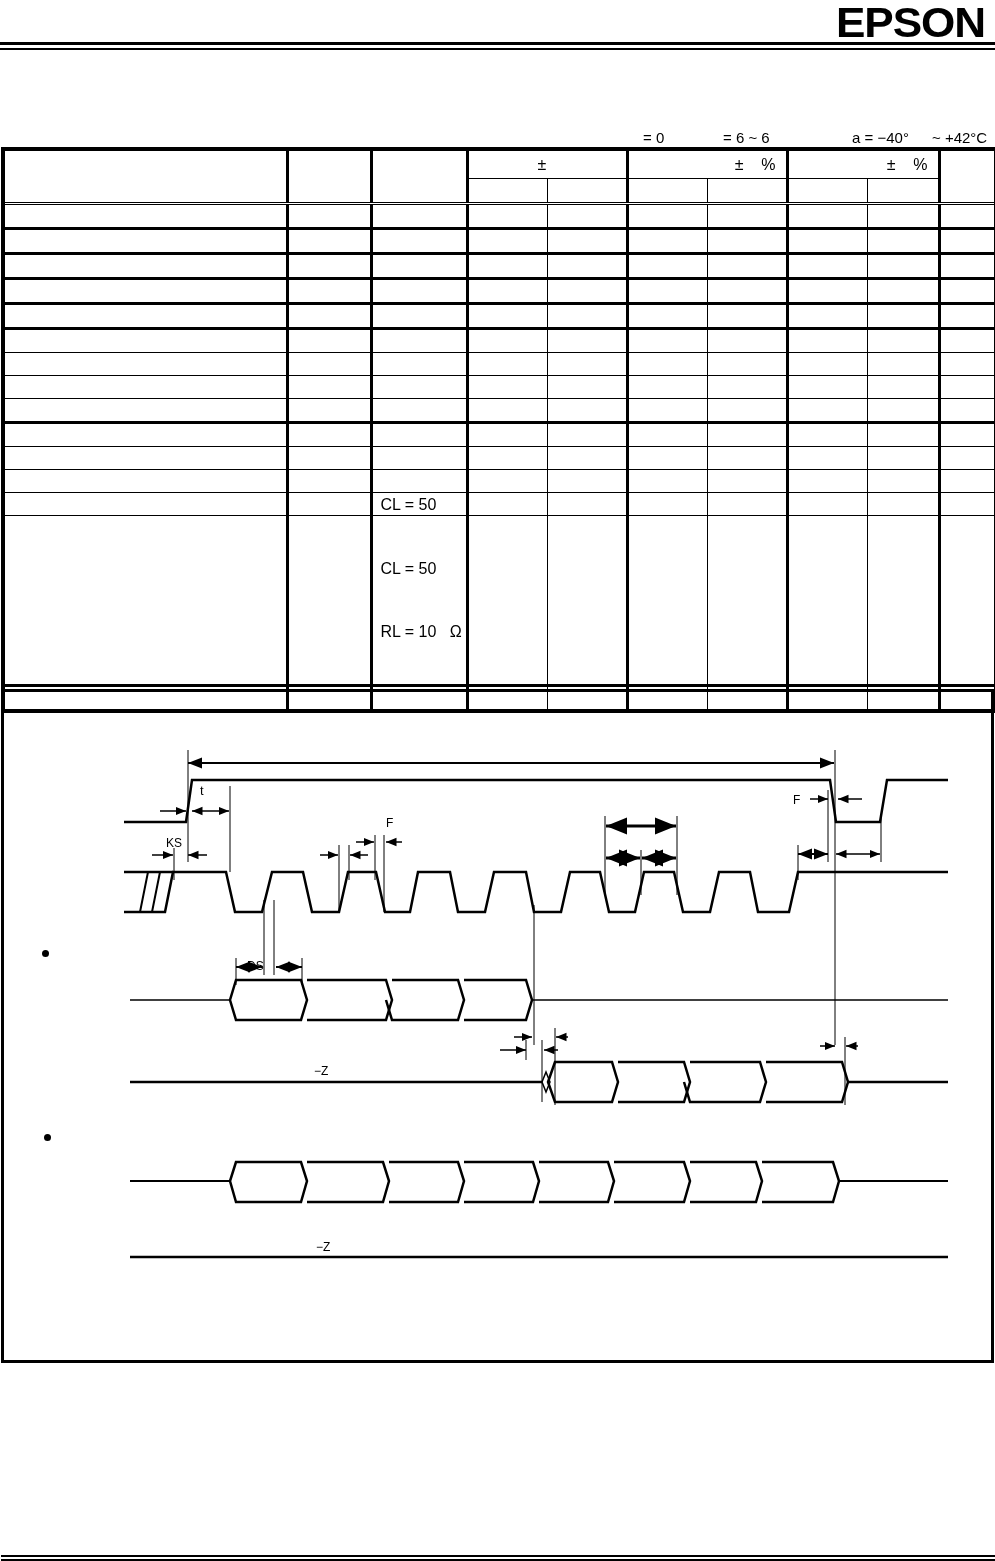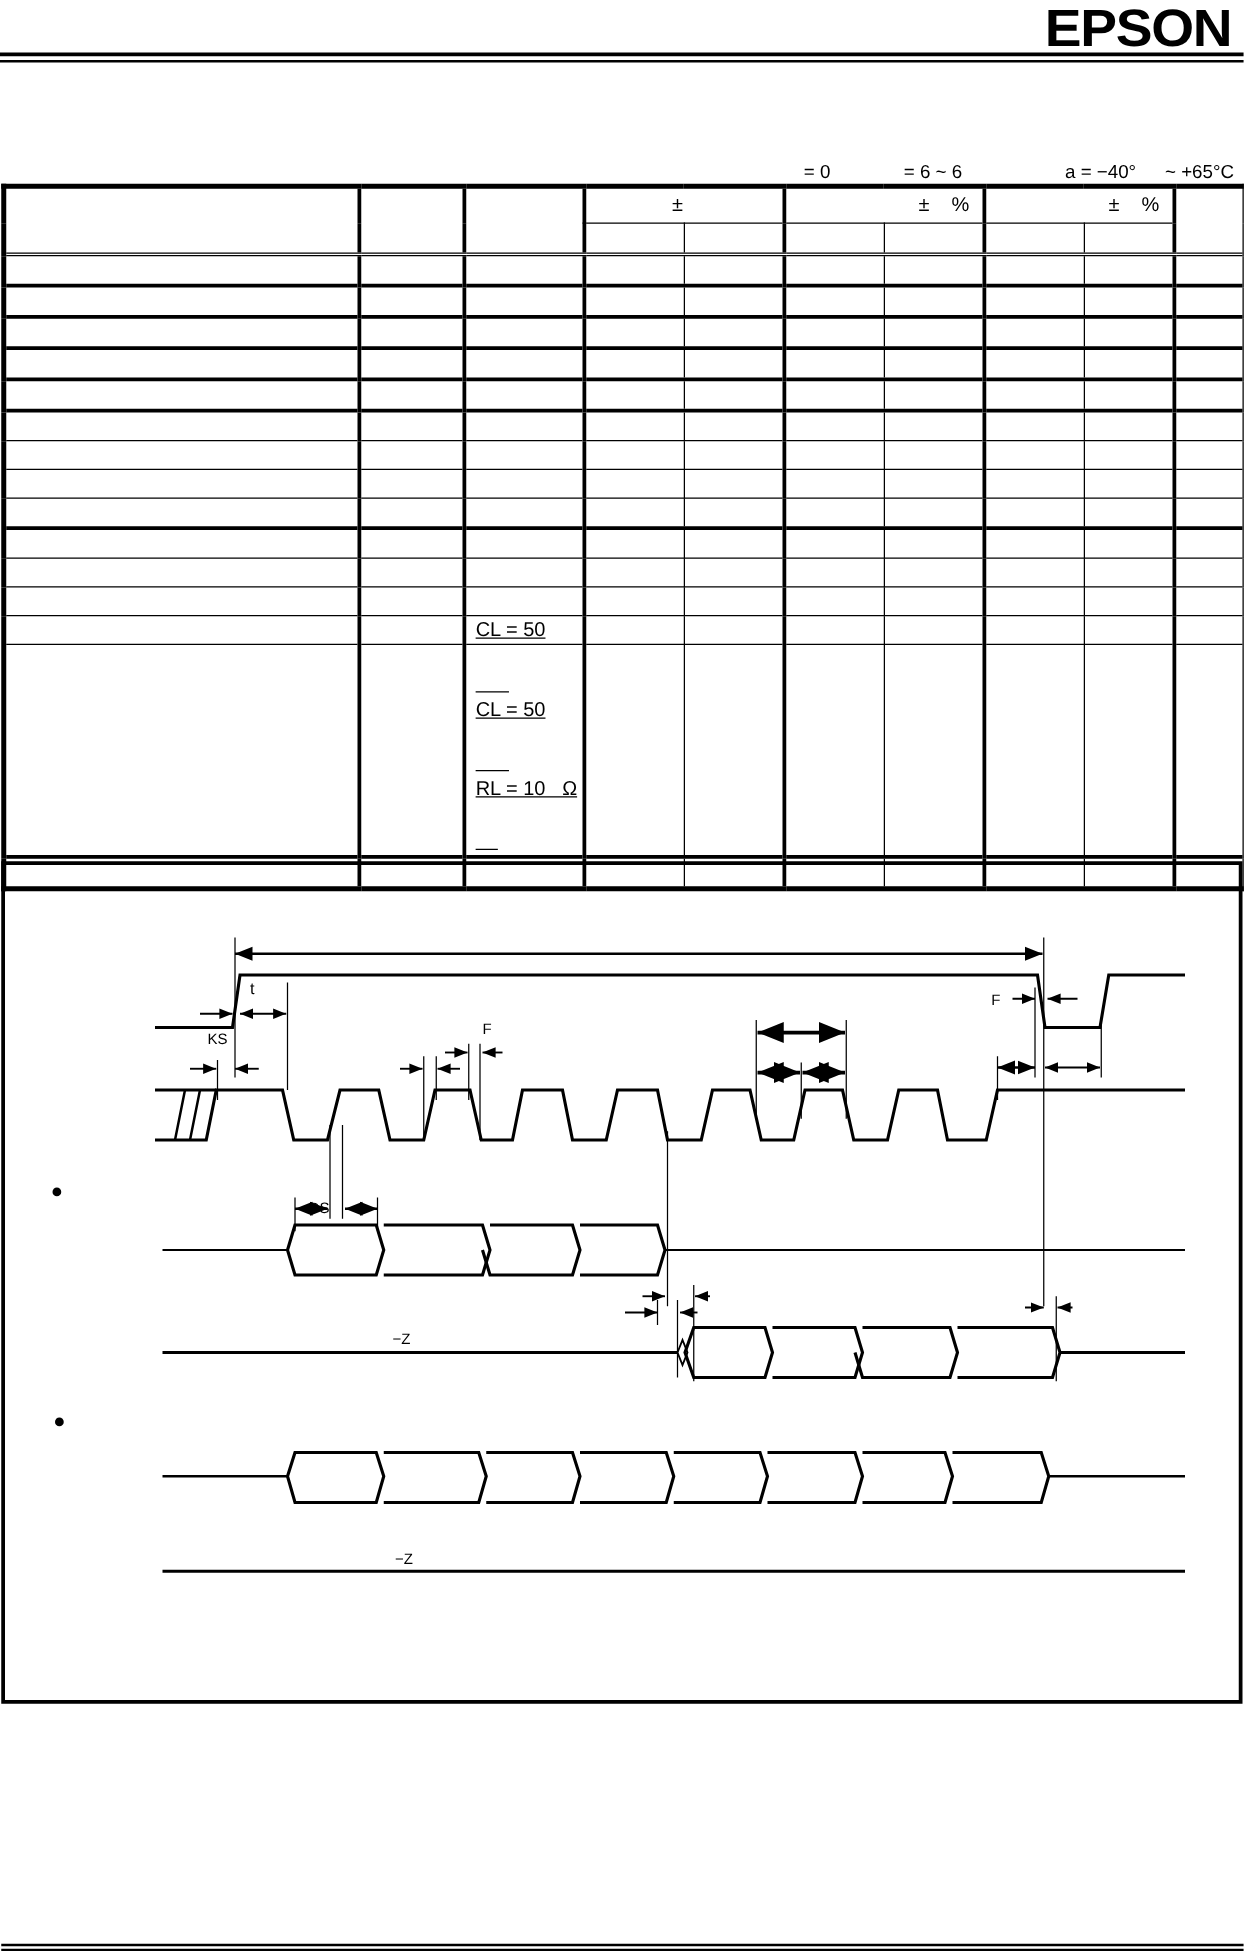--- a/index.html
+++ b/index.html
@@ -20,40 +20,40 @@
   table.spec td { border: 1px solid #000; padding: 0; font-size: 16px; height: 22px; vertical-align: middle; }
   table.spec .thick-r { border-right: 3px solid #000; }
   table.spec tr.head1 td { height: 27px; border-top: 4px solid #000; }
   table.spec tr.head2 td { height: 23px; }
   table.spec tr.dbl td { border-top: 3px double #000; }
   table.spec tr.thick-t td { border-top: 3px solid #000; }
   table.spec tr.last td { border-bottom: 4px solid #000; }
   table.spec td.outer-l { border-left: 4px solid #000; }
   table.spec td.outer-r { border-right: 4px solid #000; }
   .hdr-text { text-align: right; padding-right: 10px !important; white-space: pre; font-size: 16px; }
-  .cond-cell { padding-left: 8px !important; line-height: 21px; font-size: 16px; white-space: pre; text-decoration: underline; }
+  .cond-cell { padding-left: 8px !important; line-height: 21px; font-size: 16px; white-space: pre; }
 
   .diagram-box { position: absolute; left: 1px; top: 689px; width: 987px; height: 668px;
                  border: 3px solid #000; }
   svg.timing { position: absolute; left: 0; top: 0; }
   .bullet { position: absolute; width: 7px; height: 7px; background: #000; border-radius: 50%; }
   .lbl { position: absolute; font-size: 12px; white-space: nowrap; }
 </style>
 </head>
 <body>
 
 <div class="logo">EPSON</div>
 <div class="rule-top-thick"></div>
 <div class="rule-top-thin"></div>
 
 <div class="conditions">
   <span style="left:643px">= 0</span>
   <span style="left:723px">=    6    ~    6</span>
   <span style="left:852px">a = −40°</span>
-  <span style="left:932px">~ +65°C</span>
+  <span style="left:932px">~ +42°C</span>
 </div>
 
 <table class="spec">
   <colgroup>
     <col style="width:284px">
       <col style="width:84px">
       <col style="width:96px">
     <col style="width:80px">
       <col style="width:80px">
     <col style="width:80px">
@@ -374,21 +374,21 @@
         <path d="M762,1162 L833,1162 L839,1181 L833,1202 L762,1202"></path>
         <path d="M839,1181 L948,1181" stroke-width="2"></path>
       </g>
       <g stroke-width="2.5">
         <path d="M130,1257 L948,1257"></path>
       </g>
     </g>
   </svg>
 
   <span class="lbl" style="left:196px;top:91px;font-size:13px">t</span>
-  <span class="lbl" style="left:162px;top:132px">KS</span>
+  <span class="lbl" style="left:162px;top:144px">KS</span>
   <span class="lbl" style="left:382px;top:124px">F</span>
   <span class="lbl" style="left:789px;top:101px">F</span>
   <span class="lbl" style="left:243px;top:267px">DS</span>
   <span class="lbl" style="left:310px;top:372px">−Z</span>
   <span class="lbl" style="left:312px;top:548px">−Z</span>
 
   <div class="bullet" style="left:38px;top:258px"></div>
   <div class="bullet" style="left:40px;top:442px"></div>
 </div>
 

